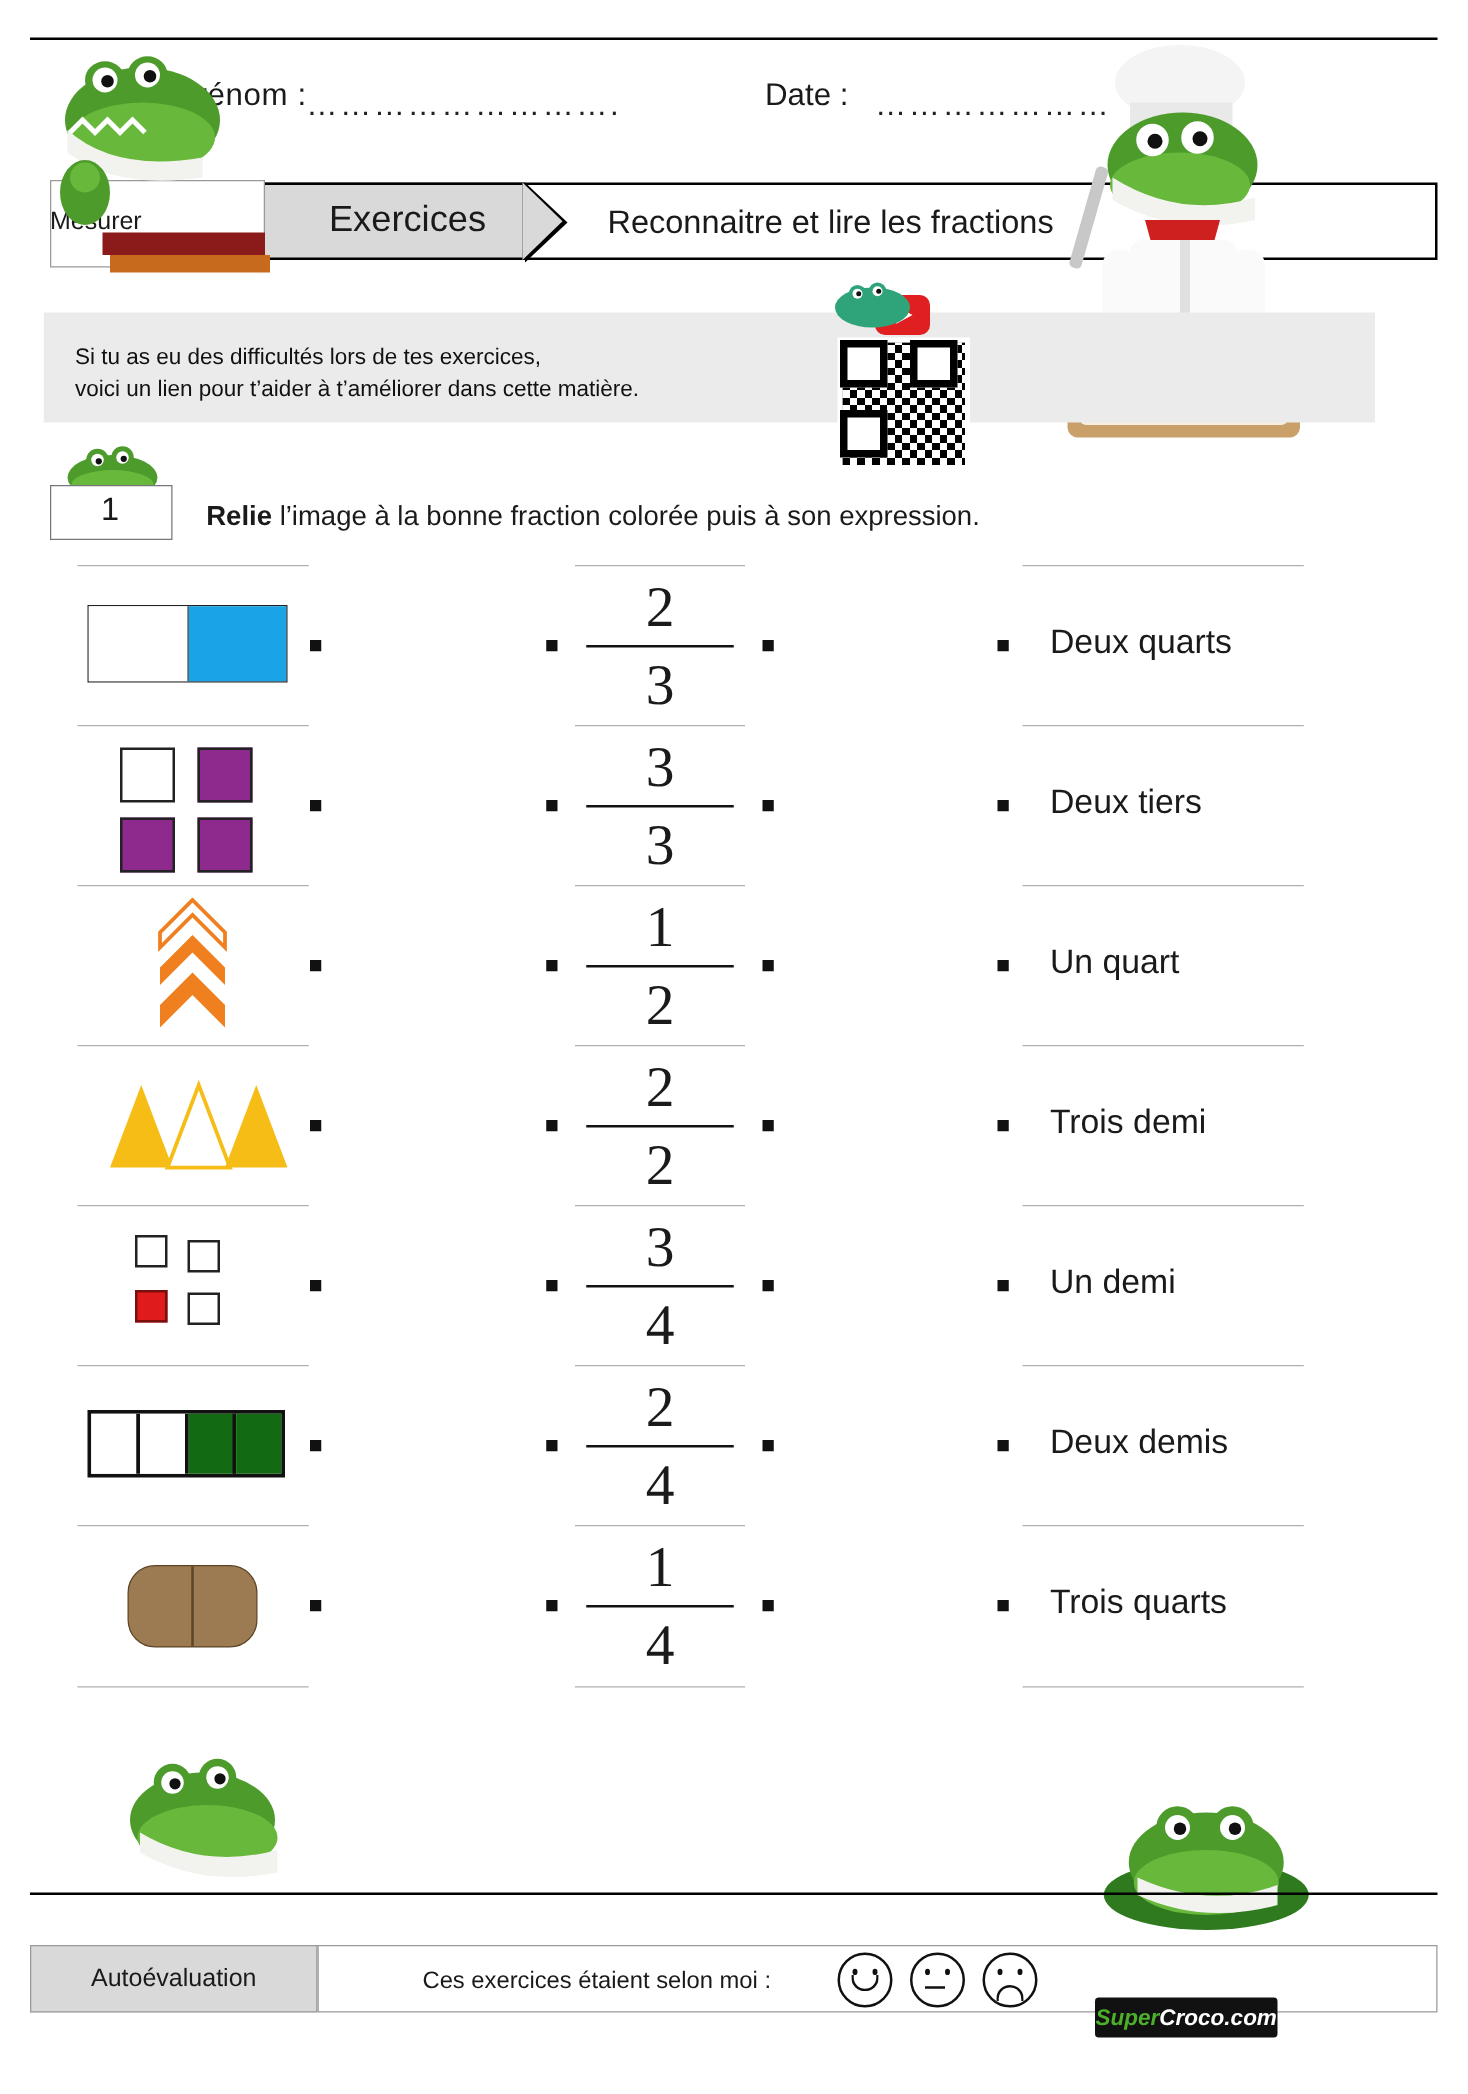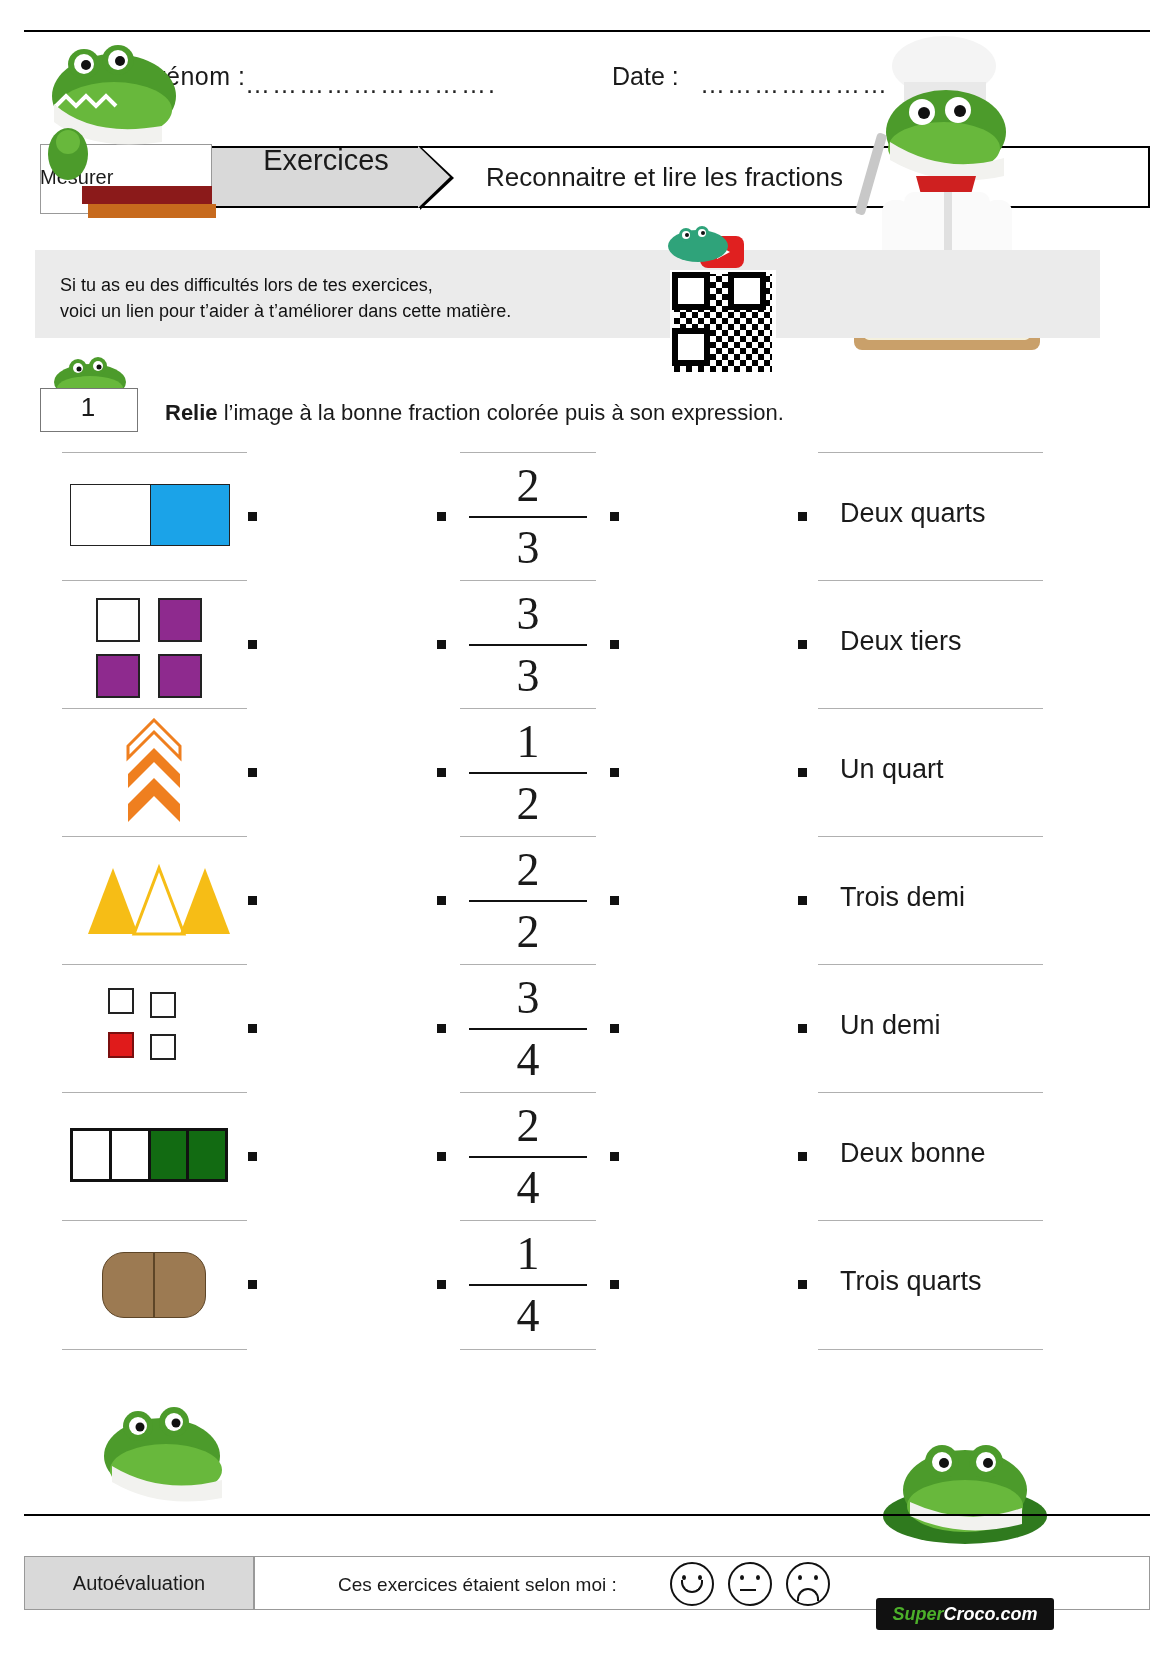--- a/index.html
+++ b/index.html
@@ -43,21 +43,21 @@
     content:"";position:absolute;right:-32px;top:-2px;width:0;height:0;
     border-top:31px solid transparent;border-bottom:31px solid transparent;
     border-left:32px solid #d9d9d9;
   }
   .banner-arrow:before{
     content:"";position:absolute;right:-36px;top:-2px;width:0;height:0;
     border-top:32px solid transparent;border-bottom:32px solid transparent;
     border-left:34px solid #000;
   }
   .banner-arrow-label{
-    position:absolute;left:236px;top:144px;width:180px;text-align:center;
+    position:absolute;left:236px;top:160px;width:180px;text-align:center;
     font-size:29px;z-index:4;
   }
   .banner-title{
     position:absolute;left:470px;top:162px;font-size:26px;margin-left:16px;
   }
   .subject-box{
     position:absolute;left:40px;top:144px;width:170px;height:68px;
     border:1px solid #999;background:#fff;
   }
   .subject-label{
@@ -159,21 +159,21 @@
   .auto-label{position:absolute;left:24px;top:1572px;width:230px;text-align:center;font-size:20px;}
   .foot-border{position:absolute;left:254px;top:1556px;width:896px;height:54px;border:1px solid #999;box-sizing:border-box;}
   .foot-text{position:absolute;left:338px;top:1574px;font-size:19px;}
   .smiley{position:absolute;top:1562px;width:40px;height:40px;border-radius:50%;border:2px solid #111;}
   .smiley .eye{position:absolute;top:11px;width:4px;height:5px;border-radius:50%;background:#111;}
   .smiley .eye.l{left:10px;} .smiley .eye.r{right:10px;}
   .mouth-happy{position:absolute;left:9px;top:16px;width:18px;height:11px;border:2px solid #111;border-top:none;border-radius:0 0 18px 18px;}
   .mouth-flat{position:absolute;left:10px;top:25px;width:16px;height:2px;background:#111;}
   .mouth-sad{position:absolute;left:9px;top:24px;width:18px;height:11px;border:2px solid #111;border-bottom:none;border-radius:18px 18px 0 0;}
   .logo{
-    position:absolute;left:876px;top:1598px;width:178px;height:32px;background:#111;border-radius:3px;
+    position:absolute;left:876px;top:1598px;width:146px;height:32px;background:#111;border-radius:3px;
     color:#fff;font-size:18px;font-style:italic;font-weight:bold;text-align:center;line-height:32px;
   }
   .logo .grn{color:#4caf2a;}
 
   
   .croc{position:absolute;}
 </style>
 </head>
 <body>
 
@@ -402,21 +402,21 @@
       </div>
       <div class="dot dotA"></div>
       <div class="dot dotB"></div>
       <div class="fraction">
         <div>2</div>
         <div class="bar"></div>
         <div>4</div>
       </div>
       <div class="dot dotB2"></div>
       <div class="dot dotC"></div>
-      <div class="expr">Deux bonne</div>
+      <div class="expr">Deux demis</div>
     </div>
 
     <div class="row">
       <div class="cellA"></div>
       <div class="cellB"></div>
       <div class="cellC"></div>
       <div class="figure">
         <div class="pill"></div>
       </div>
       <div class="dot dotA"></div>

